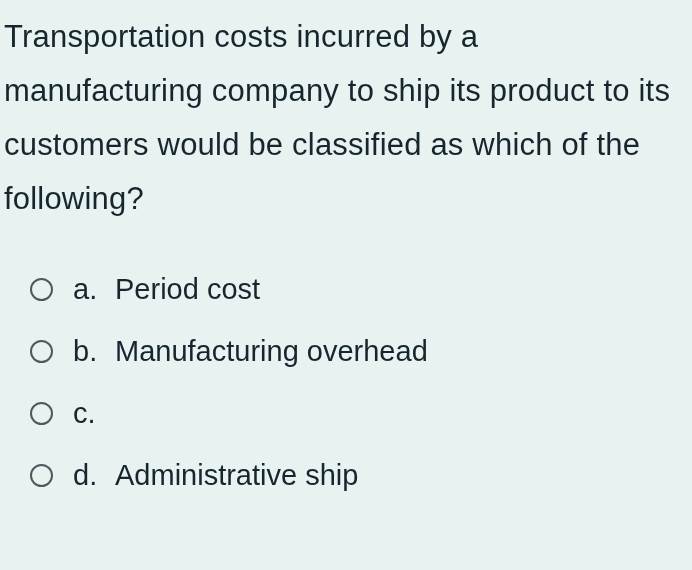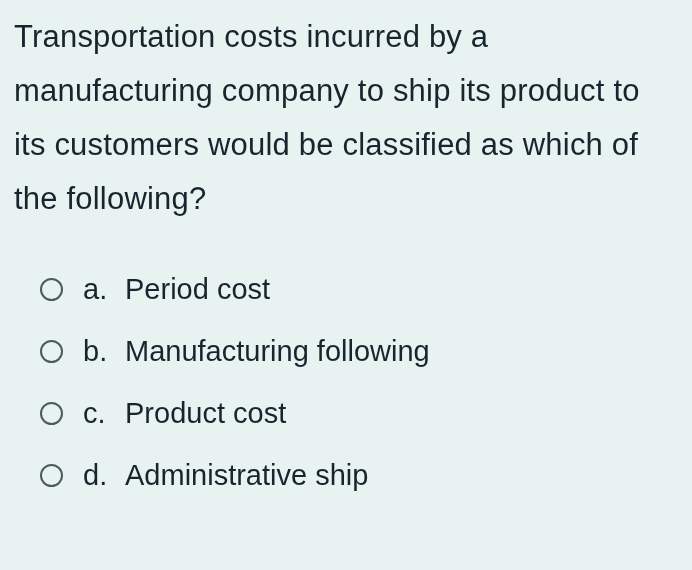--- a/index.html
+++ b/index.html
@@ -11,21 +11,21 @@
     height: 570px;
     background: #e8f2f1;
     font-family: "Liberation Sans", sans-serif;
     color: #1b2a33;
     overflow: hidden;
   }
   .quiz {
     width: 692px;
     height: 570px;
     box-sizing: border-box;
-    padding: 10px 14px 0 14px;
+    padding: 10px 14px 0 4px;
     background: #e8f2f1;
   }
   .question {
     font-size: 31px;
     line-height: 54px;
     letter-spacing: 0.2px;
     color: #16262e;
     font-weight: 400;
     margin: 0 0 46px 0;
     max-width: 670px;
@@ -76,27 +76,26 @@
 
     <li class="option">
       <span class="radio"></span>
       <span class="option-letter">a.</span>
       <span class="option-text">Period cost</span>
     </li>
 
     <li class="option">
       <span class="radio"></span>
       <span class="option-letter">b.</span>
-      <span class="option-text">Manufacturing following</span>
+      <span class="option-text">Manufacturing overhead</span>
     </li>
 
     <li class="option">
       <span class="radio"></span>
       <span class="option-letter">c.</span>
-      <span class="option-text">Product cost</span>
     </li>
 
     <li class="option">
       <span class="radio"></span>
       <span class="option-letter">d.</span>
       <span class="option-text">Administrative ship</span>
     </li>
 
   </ul>
 </div>

